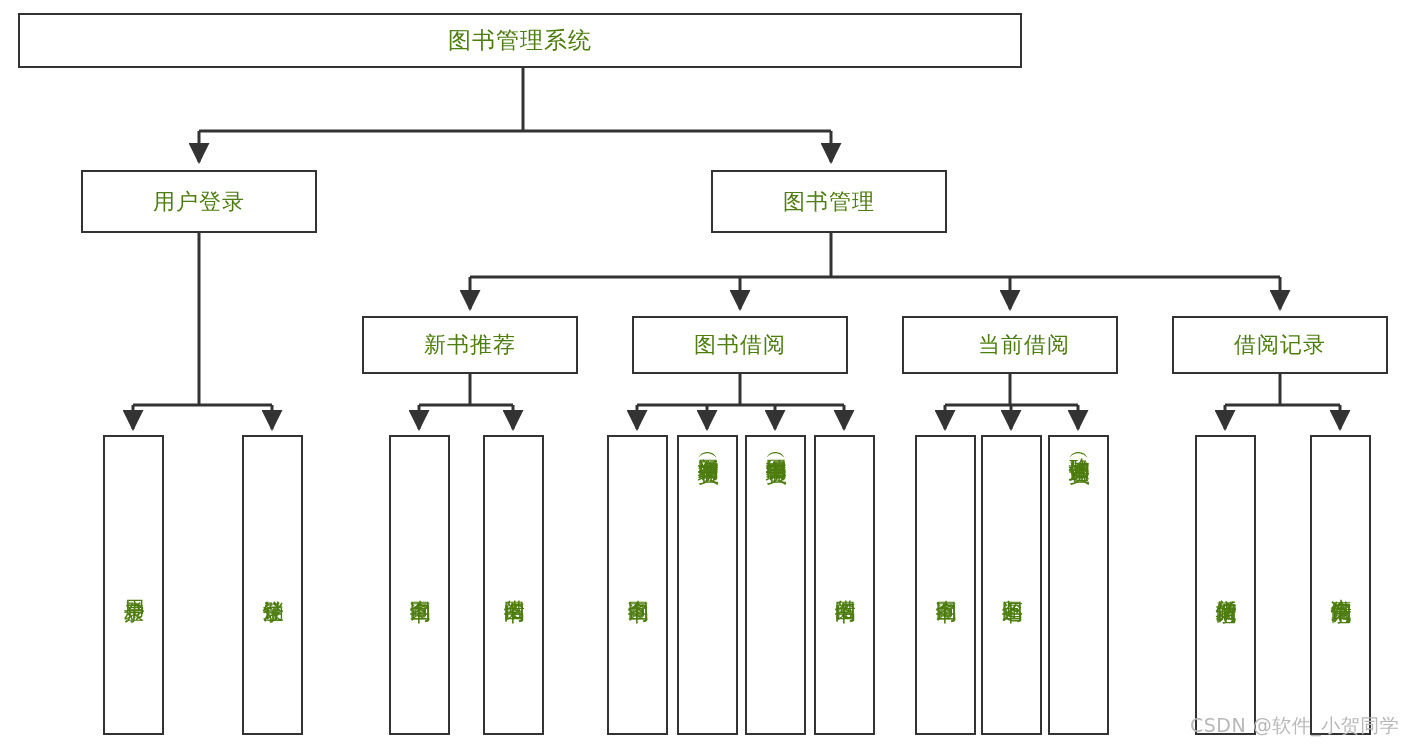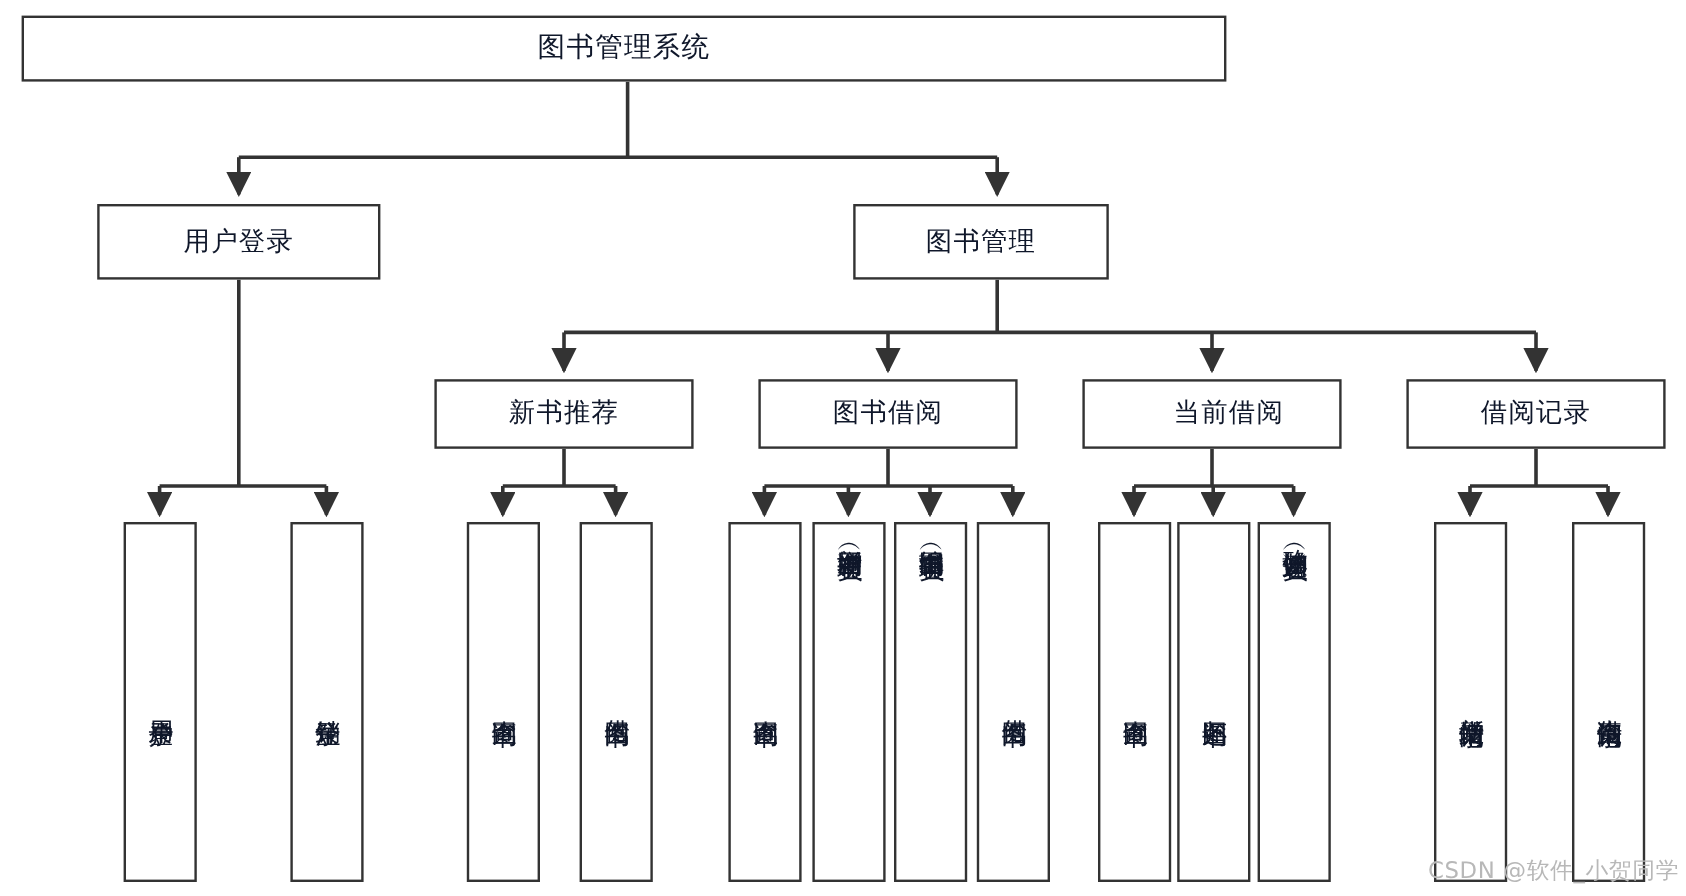--- a/index.html
+++ b/index.html
@@ -27,21 +27,21 @@
     pointer-events: none;
   }
   .node {
     position: absolute;
     box-sizing: border-box;
     background: #ffffff;
     border: 2px solid #333333;
     display: flex;
     align-items: center;
     justify-content: center;
-    color: #0f172a;
+    color: #4d7c0f;
     z-index: 2;
   }
   .node-label {
     display: block;
     text-align: center;
     line-height: 1.25;
     white-space: nowrap;
   }
   
   .node.horizontal .node-label {
@@ -135,21 +135,21 @@
     </g>
   </svg>
 
   <div class="node horizontal root" style="left:18px; top:13px; width:1004px; height:55px;">
     <span class="node-label">图书管理系统</span>
   </div>
 
   <div class="node horizontal" style="left:81px; top:170px; width:236px; height:63px;">
     <span class="node-label">用户登录</span>
   </div>
-  <div class="node horizontal" style="left:711px; top:170px; width:213px; height:63px;">
+  <div class="node horizontal" style="left:711px; top:170px; width:236px; height:63px;">
     <span class="node-label">图书管理</span>
   </div>
 
   <div class="node horizontal" style="left:362px; top:316px; width:216px; height:58px;">
     <span class="node-label">新书推荐</span>
   </div>
   <div class="node horizontal" style="left:632px; top:316px; width:216px; height:58px;">
     <span class="node-label">图书借阅</span>
   </div>
   <div class="node horizontal" style="left:902px; top:316px; width:216px; height:58px;padding-left:28px;">

